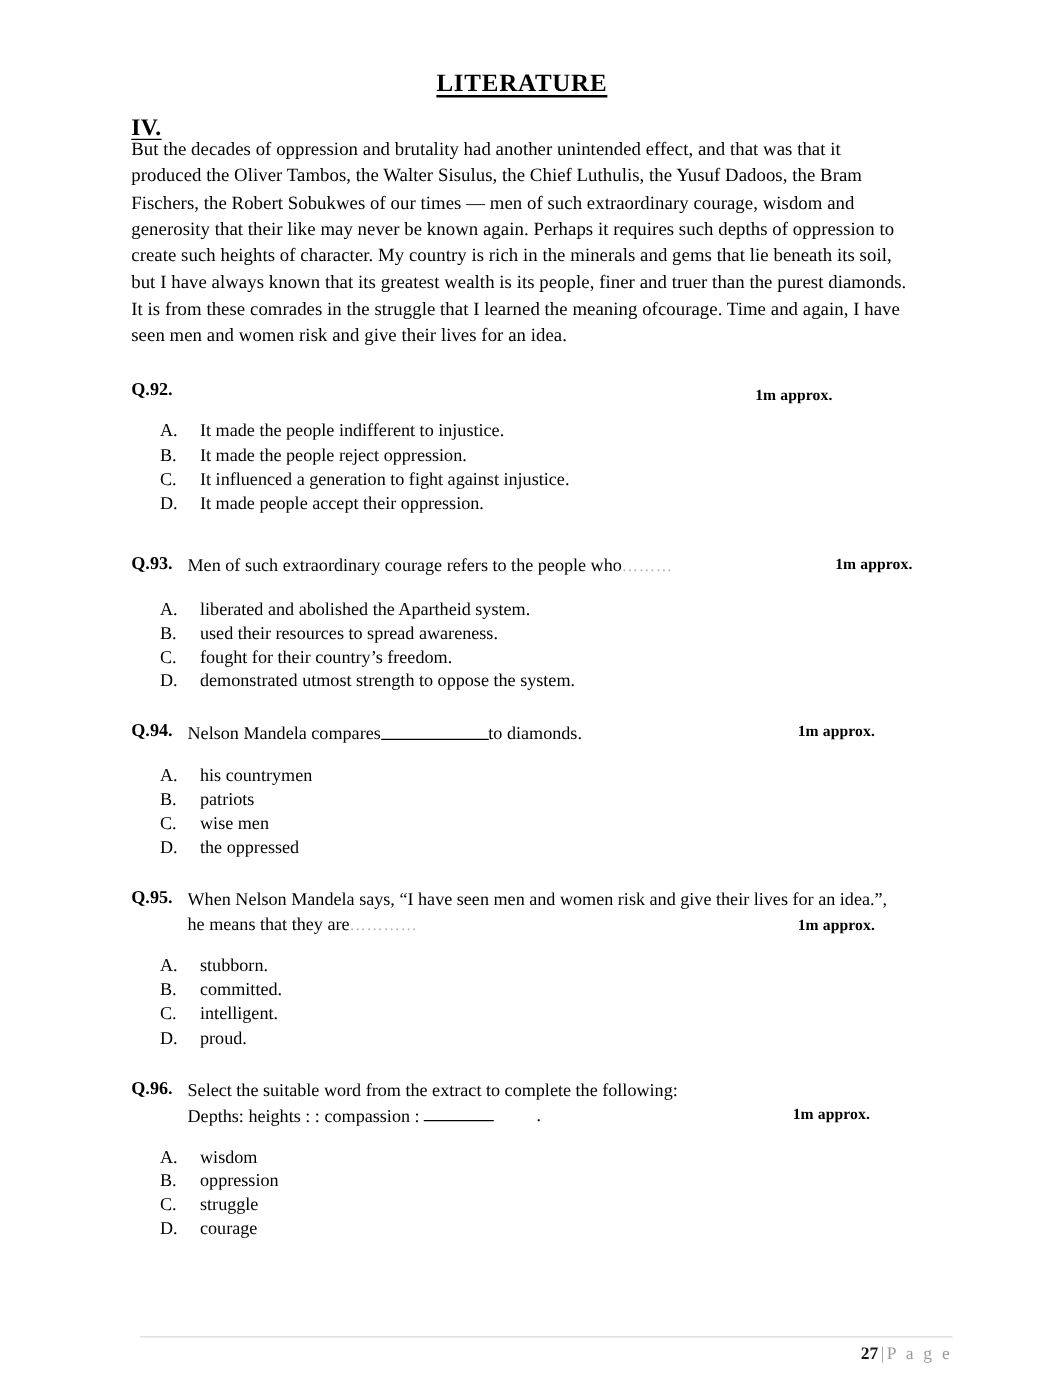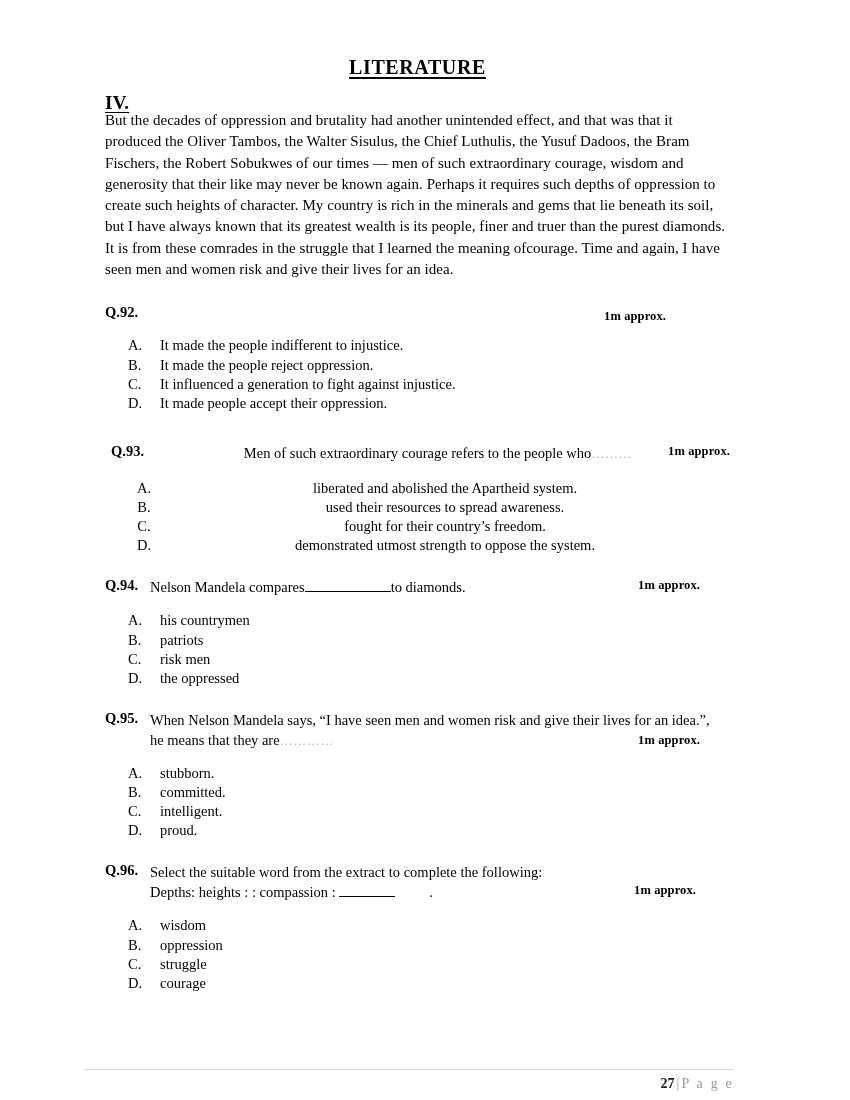--- a/index.html
+++ b/index.html
@@ -149,21 +149,21 @@
   }
   .opt-letter {
     flex: 0 0 auto;
     width: 32px;
   }
   .opt-text { flex: 1 1 auto; }
 
   
   .footer {
     position: absolute;
-    left: 84px;
+    left: 112px;
     top: 1069px;
     width: 650px;
   }
   .footer-rule {
     border-top: 1px solid #d9d9d9;
     width: 100%;
   }
   .footer-text {
     margin-top: 6px;
     text-align: right;
@@ -219,21 +219,21 @@
             <span class="opt-letter">C.</span>
             <span class="opt-text">It influenced a generation to fight against injustice.</span>
           </div>
         <div class="option">
             <span class="opt-letter">D.</span>
             <span class="opt-text">It made people accept their oppression.</span>
           </div>
       </div>
     </div>
 
-    <div class="question-block" style="margin-top:30px;text-align:center;">
+    <div class="question-block" style="margin-top:30px;">
       <div class="q-row">
         <div class="q-label">Q.93.</div>
         <div class="q-body">
           <span class="q-text">Men of such extraordinary courage refers to the people who</span><span class="dots">………</span>
           <span class="marks marks-inline" style="right:0;top:0;">1m approx.</span>
         </div>
       </div>
       <div class="options">
         <div class="option">
             <span class="opt-letter">A.</span>
@@ -266,21 +266,21 @@
         <div class="option">
             <span class="opt-letter">A.</span>
             <span class="opt-text">his countrymen</span>
           </div>
         <div class="option">
             <span class="opt-letter">B.</span>
             <span class="opt-text">patriots</span>
           </div>
         <div class="option">
             <span class="opt-letter">C.</span>
-            <span class="opt-text">risk men</span>
+            <span class="opt-text">wise men</span>
           </div>
         <div class="option">
             <span class="opt-letter">D.</span>
             <span class="opt-text">the oppressed</span>
           </div>
       </div>
     </div>
 
     <div class="question-block" style="margin-top:22px;">
       <div class="q-row">

